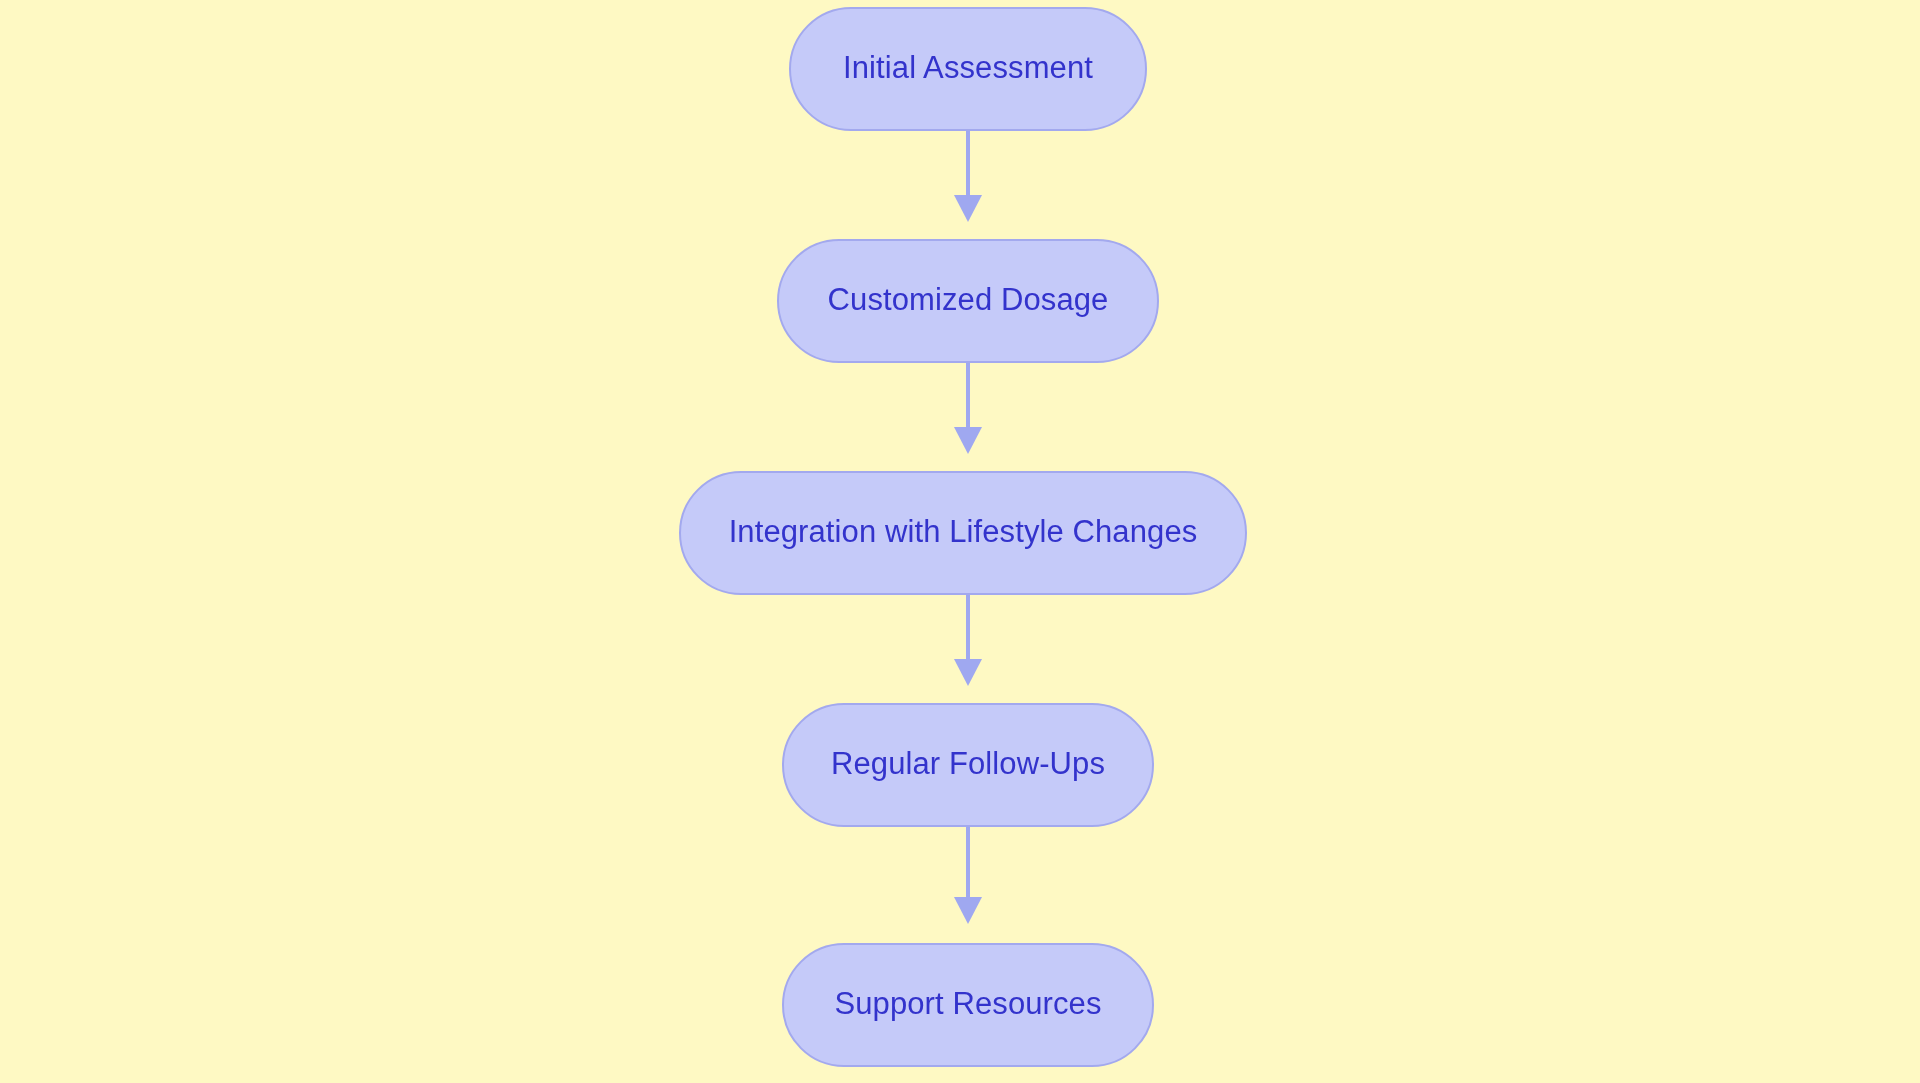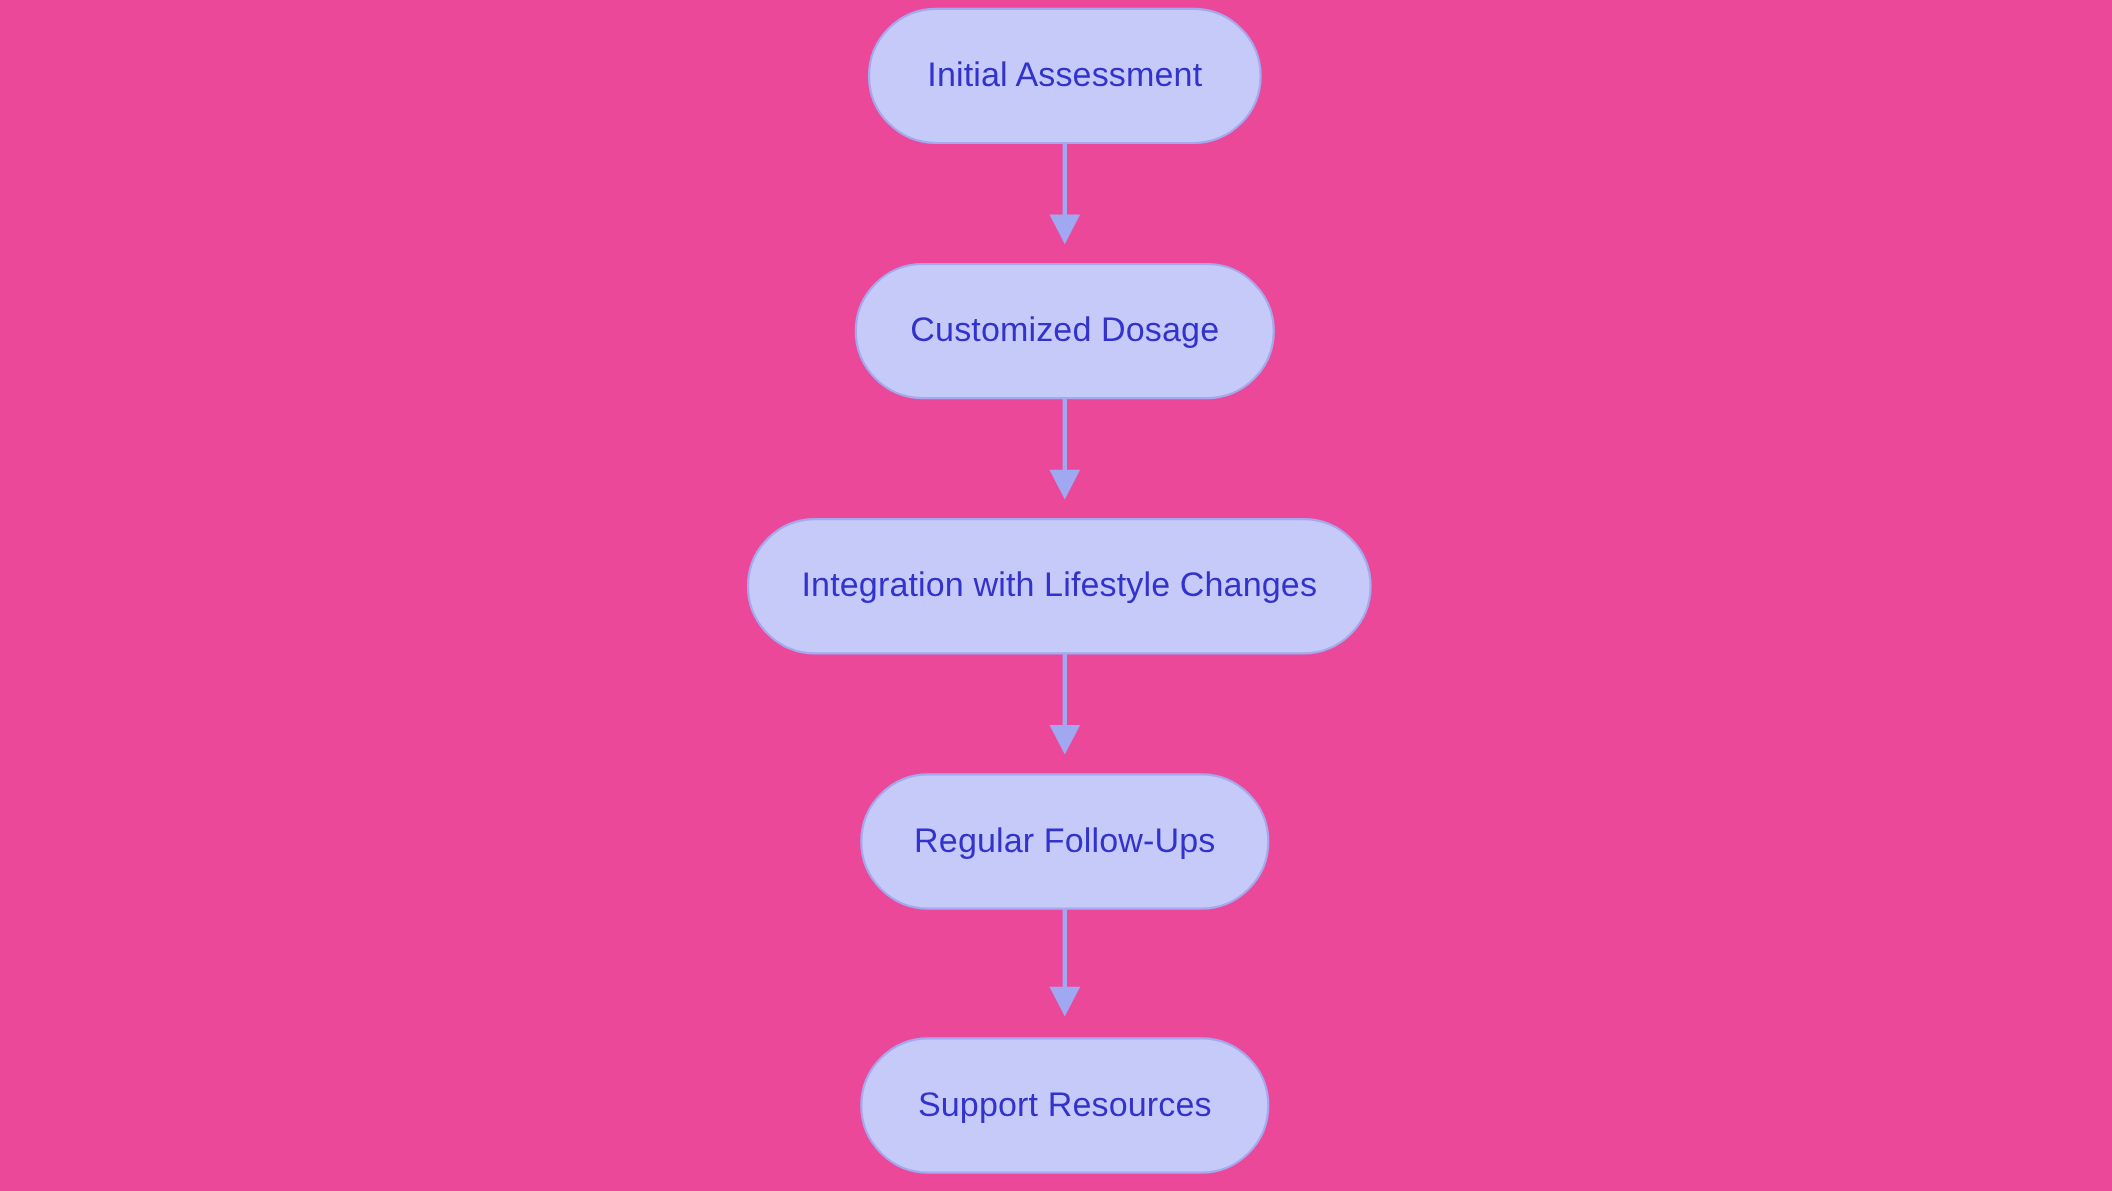--- a/index.html
+++ b/index.html
@@ -12,21 +12,21 @@
     width: 1920px;
     height: 1083px;
     overflow: hidden;
     font-family: "Liberation Sans", sans-serif;
   }
 
   #flow-canvas {
     position: relative;
     width: 1920px;
     height: 1083px;
-    background: #ec4899;
+    background: #fef9c3;
   }
 
   .flow-svg {
     position: absolute;
     top: 0;
     left: 0;
     width: 1920px;
     height: 1083px;
     display: block;
   }

